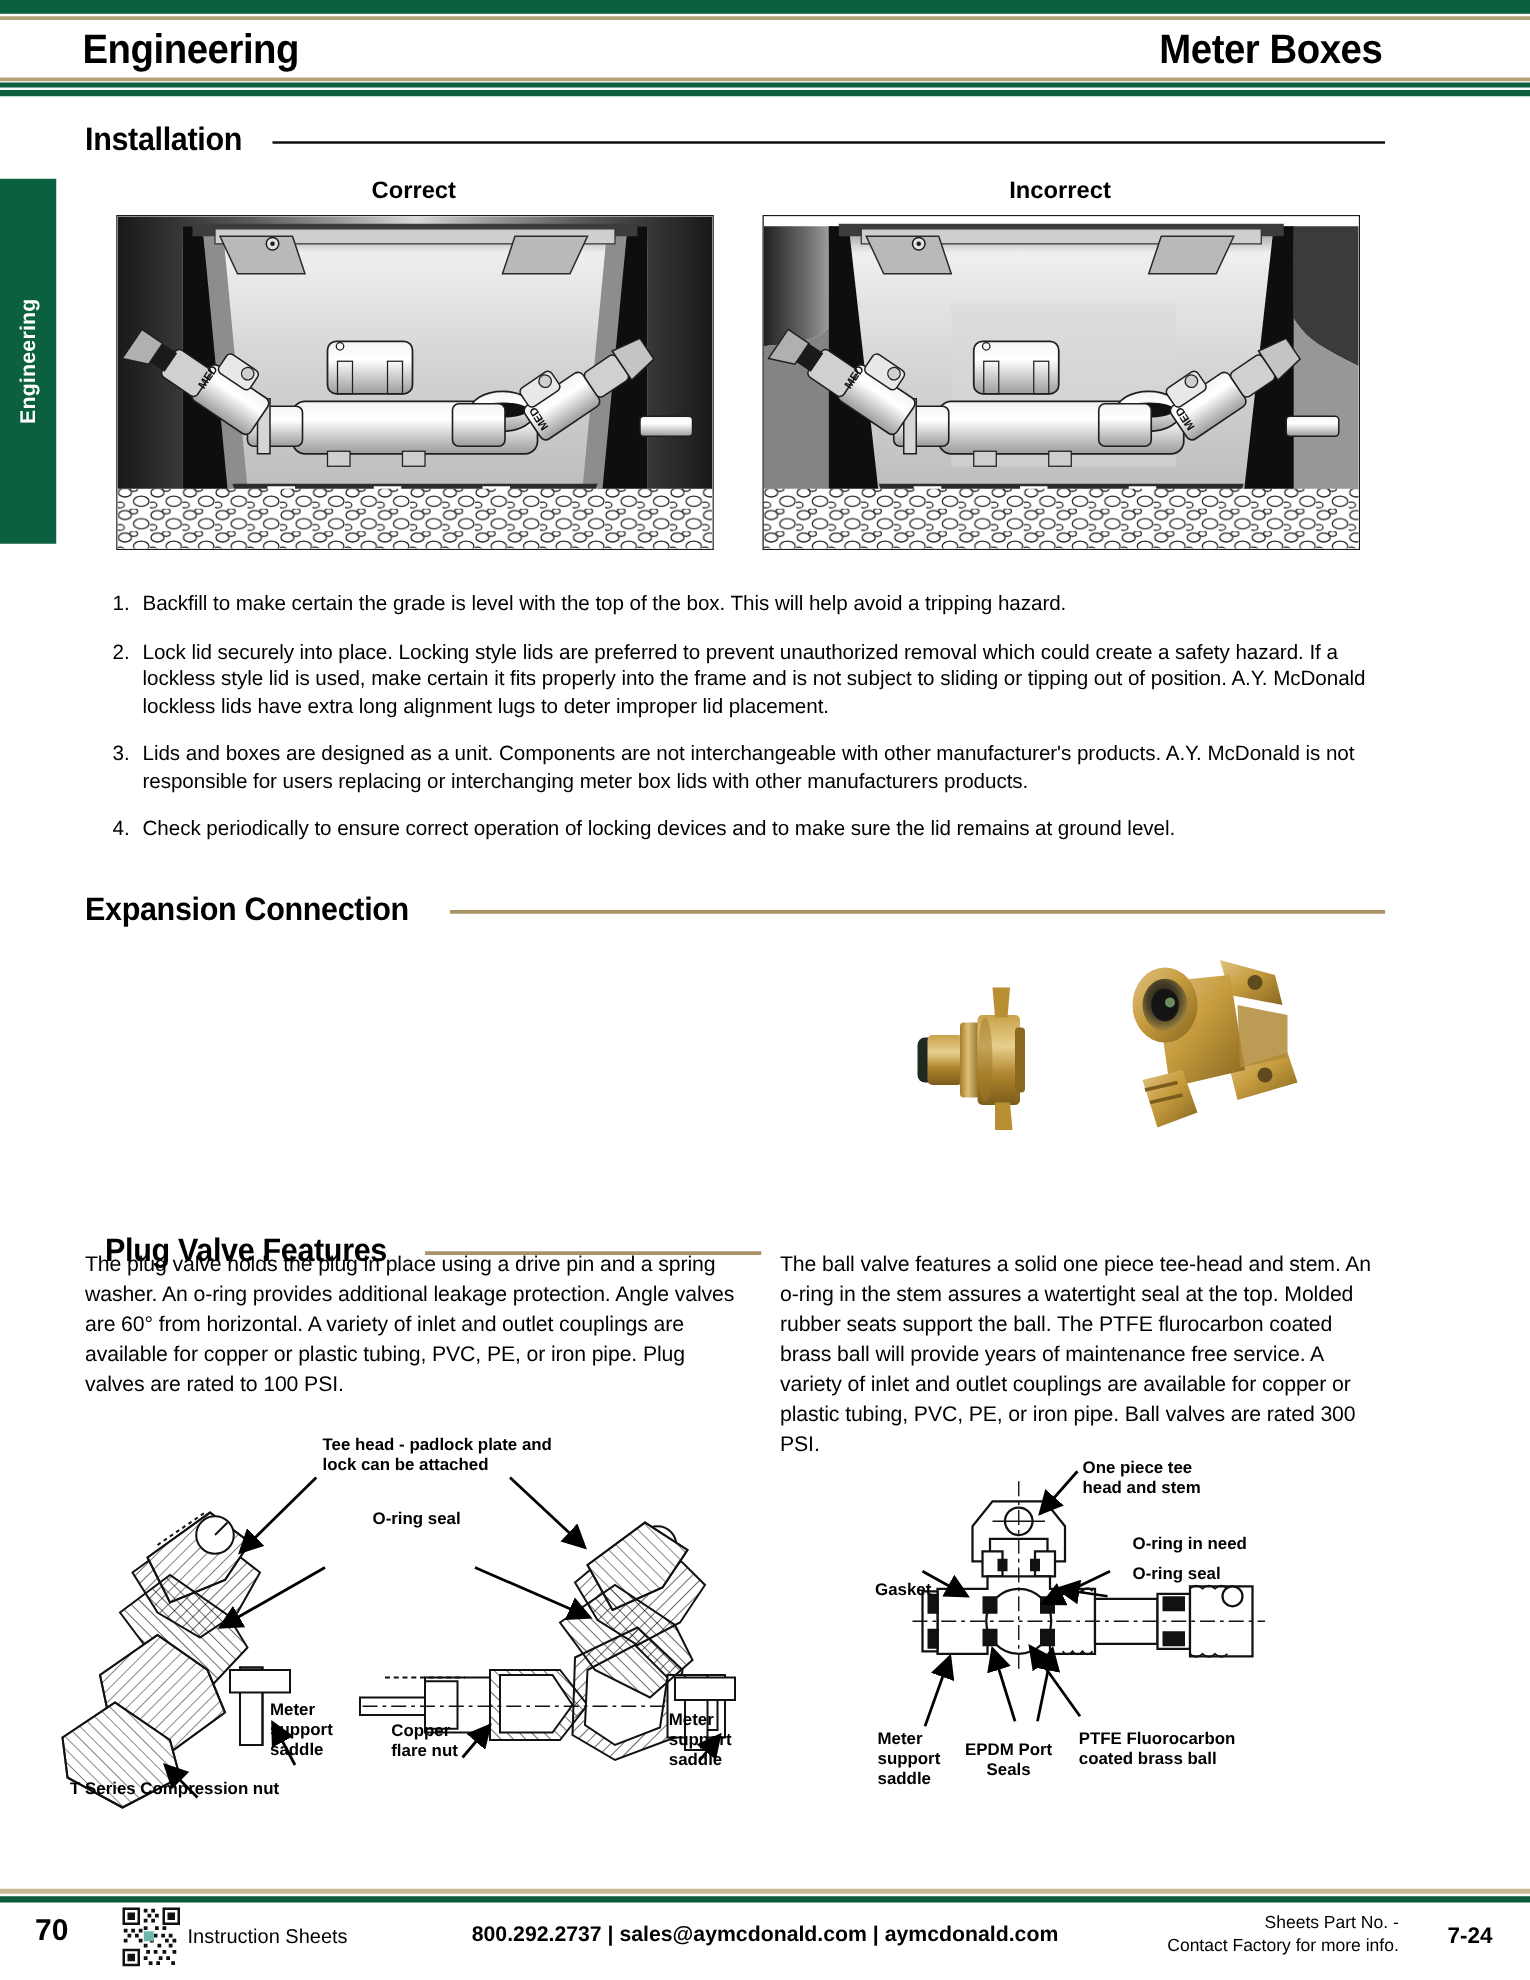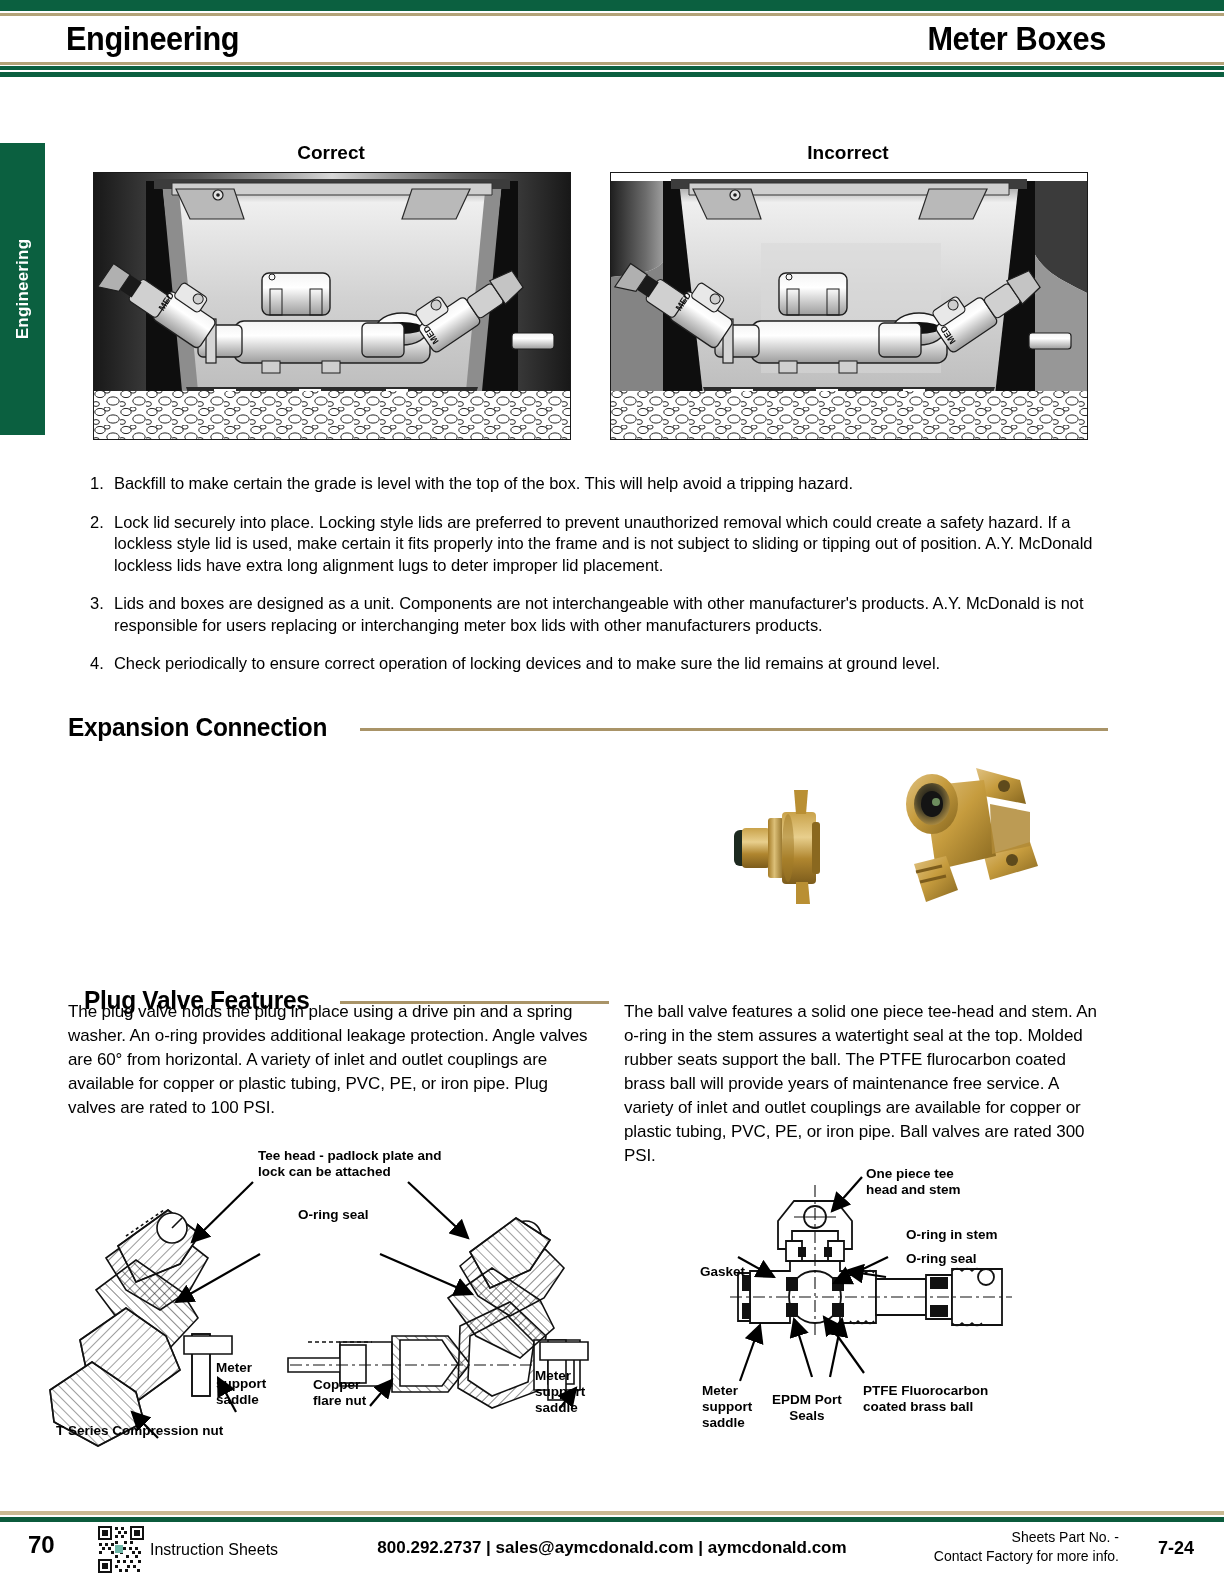--- a/index.html
+++ b/index.html
@@ -93,20 +93,24 @@
   <div class="hdr-left">Engineering</div>
   <div class="hdr-right">Meter Boxes</div>
   <div class="hdr-tan t2"></div>
   <div class="hdr-greenbar b1"></div>
   <div class="hdr-greenbar b2"></div>
 
   <div class="sidetab">
     <span>Engineering</span>
   </div>
 
+  <div class="sec" style="left:68px;top:96px;width:1040px;">
+    <div class="lbl">Installation</div>
+    <div class="rule black"></div>
+  </div>
 
   <div class="figcap" style="left:93px;top:142px;width:476px;">Correct</div>
   <div class="figcap" style="left:610px;top:142px;width:476px;">Incorrect</div>
 
   <div class="figbox" style="left:93px;top:172px;width:476px;height:266px;">
     <svg width="476" height="266" viewBox="0 0 476 266">
       <defs>
         <linearGradient id="soilG" x1="0" y1="0" x2="1" y2="0">
           <stop offset="0" stop-color="#181818"></stop>
             <stop offset="0.45" stop-color="#5a5a5a"></stop>
@@ -495,21 +499,21 @@
         <line x1="50" y1="216" x2="70" y2="160" marker-end="url(#ah2)"></line>
         <line x1="122" y1="212" x2="104" y2="154" marker-end="url(#ah2)"></line>
         <line x1="140" y1="212" x2="152" y2="154" marker-end="url(#ah2)"></line>
         <line x1="174" y1="208" x2="134" y2="152" marker-end="url(#ah2)"></line>
       </g>
     </svg>
   </div>
 
   <div class="dlabel" style="left:866px;top:1166px;">One piece tee
 head and stem</div>
-  <div class="dlabel" style="left:906px;top:1227px;">O-ring in stem</div>
+  <div class="dlabel" style="left:906px;top:1227px;">O-ring in need</div>
   <div class="dlabel" style="left:906px;top:1251px;">O-ring seal</div>
   <div class="dlabel" style="left:700px;top:1264px;">Gasket</div>
   <div class="dlabel" style="left:702px;top:1383px;">Meter
 support
 saddle</div>
   <div class="dlabel ctr" style="left:772px;top:1392px;">EPDM Port
 Seals</div>
   <div class="dlabel" style="left:863px;top:1383px;">PTFE Fluorocarbon
 coated brass ball</div>
 

